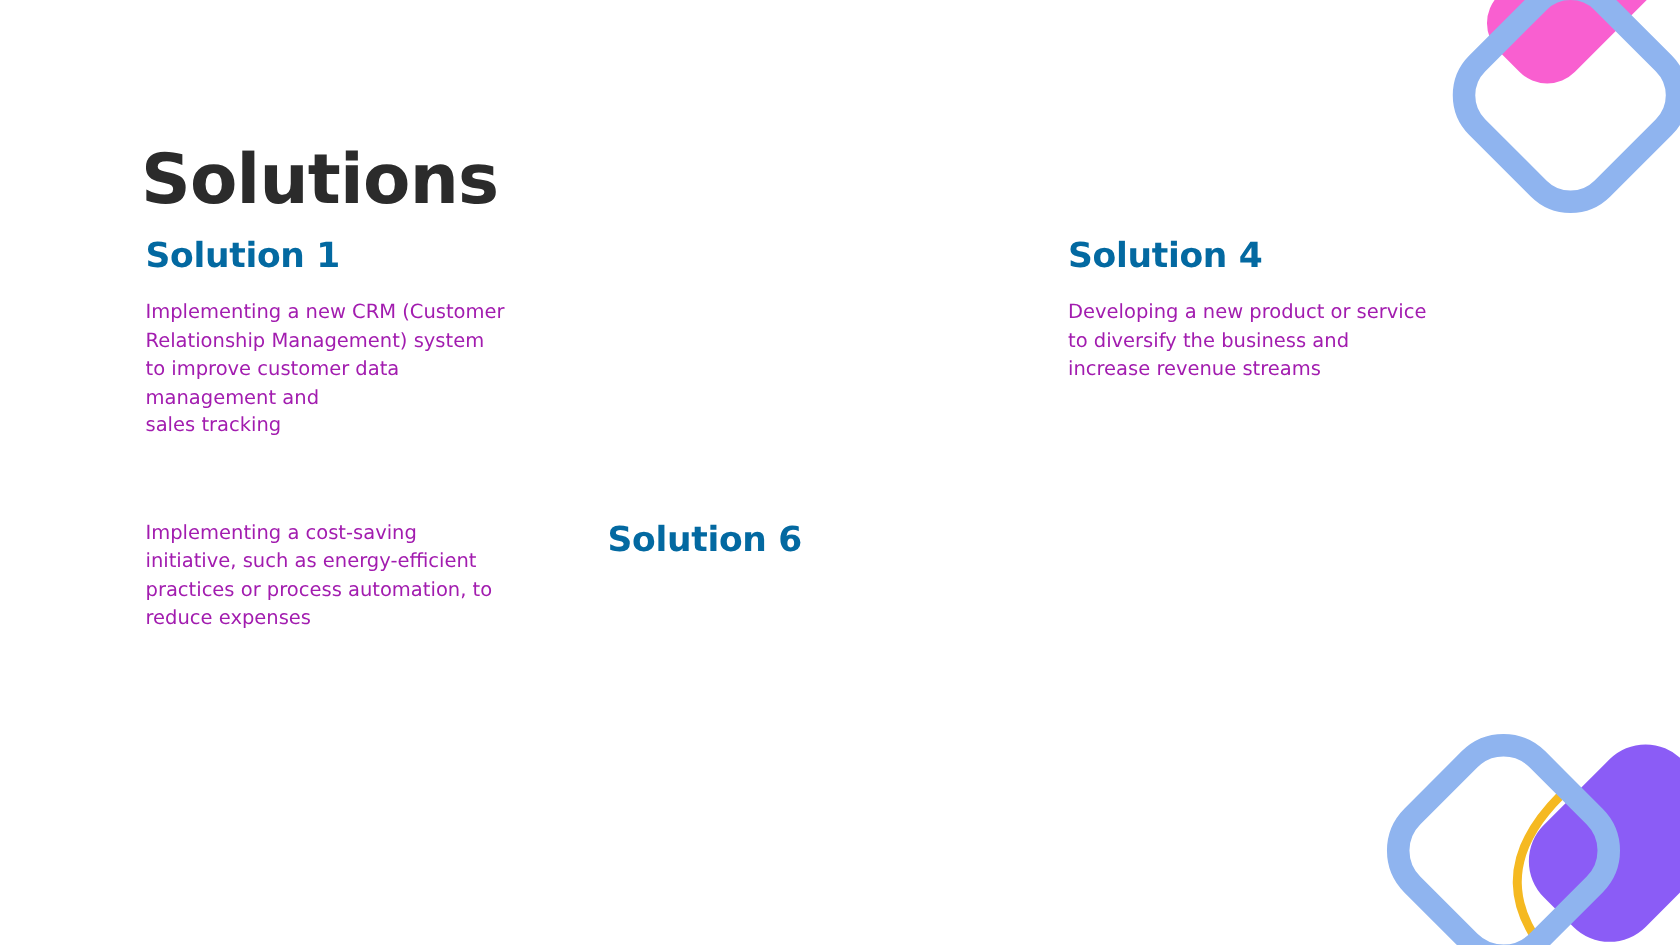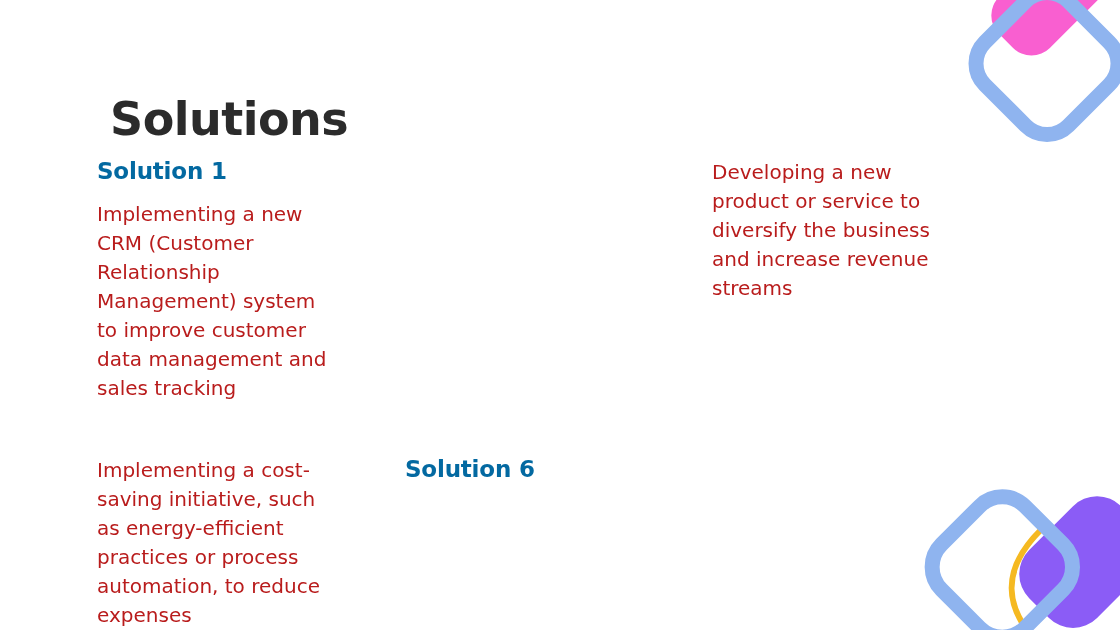--- a/index.html
+++ b/index.html
@@ -37,21 +37,21 @@
   .deco-br {
     bottom: -40px;
     right: -20px;
     width: 240px;
     height: 230px;
   }
 
   
   .title {
     position: absolute;
-    left: 110px;
+    left: 94px;
     top: 63px;
     font-size: 46px;
     font-weight: bold;
     color: #2b2b2b;
     letter-spacing: -0.5px;
     line-height: 1.1;
   }
 
   
   .grid {
@@ -69,23 +69,23 @@
     width: 245px;
   }
   .cell-head {
     font-size: 23px;
     font-weight: bold;
     color: #0369a1;
     margin: 0 0 16px 0;
     letter-spacing: -0.2px;
   }
   .cell-body {
-    font-size: 20px;
+    font-size: 13px;
     line-height: 1.45;
-    color: #b91c1c;
+    color: #a21caf;
     margin: 0;
     white-space: pre-line;
     max-width: 240px;
   }
   .cell-3 .cell-body, .cell-6 .cell-body {
     max-width: 245px;
   }
 </style>
 </head>
 <body>
@@ -115,20 +115,21 @@
       <h2 class="cell-head">Solution 1</h2>
       <p class="cell-body">Implementing a new CRM (Customer Relationship Management) system to improve customer data management and
 sales tracking</p>
     </div>
 
 
     <div class="cell cell-3">
     </div>
 
     <div class="cell cell-4">
+      <h2 class="cell-head">Solution 4</h2>
       <p class="cell-body">Developing a new product or service to diversify the business and increase revenue streams</p>
     </div>
 
     <div class="cell cell-5">
       <p class="cell-body">Implementing a cost-saving initiative, such as energy-efficient practices or process automation, to reduce expenses</p>
     </div>
 
     <div class="cell cell-6">
       <h2 class="cell-head">Solution 6</h2>
     </div>

